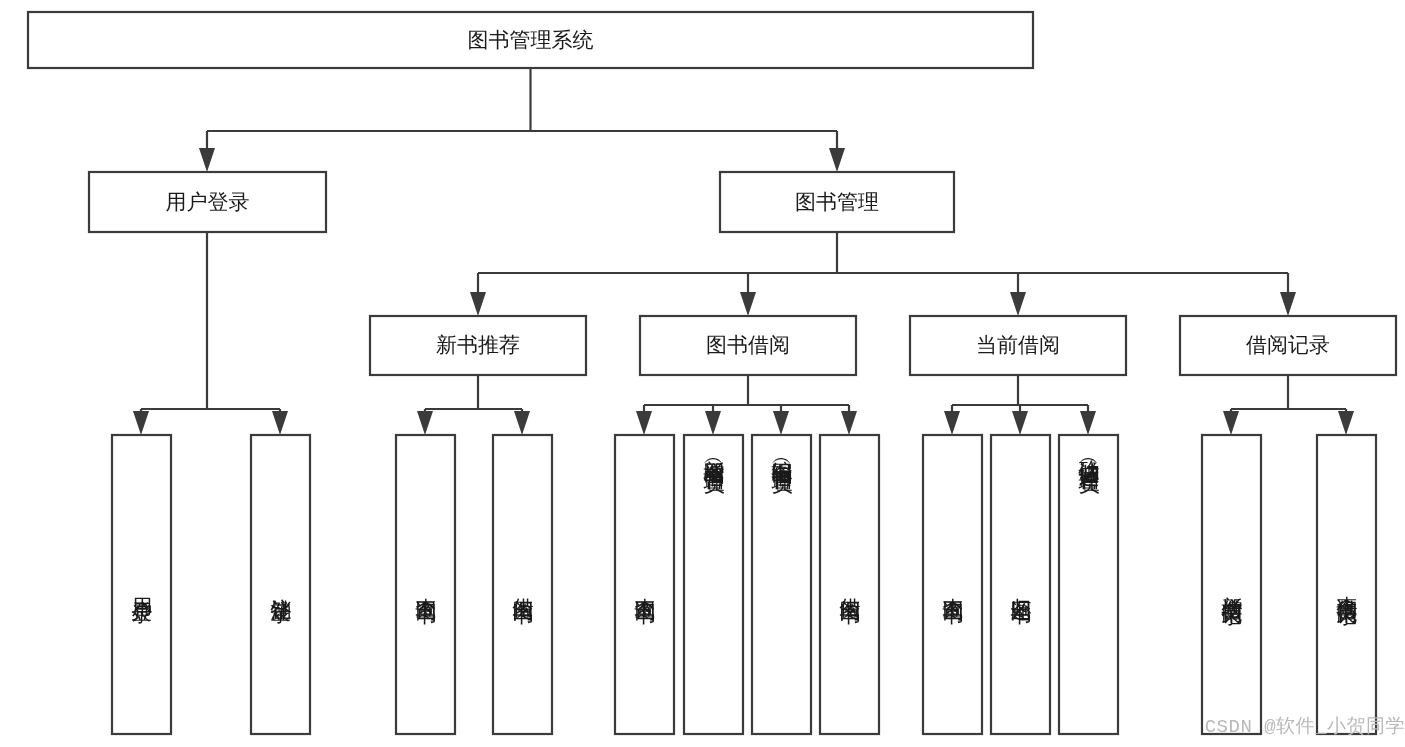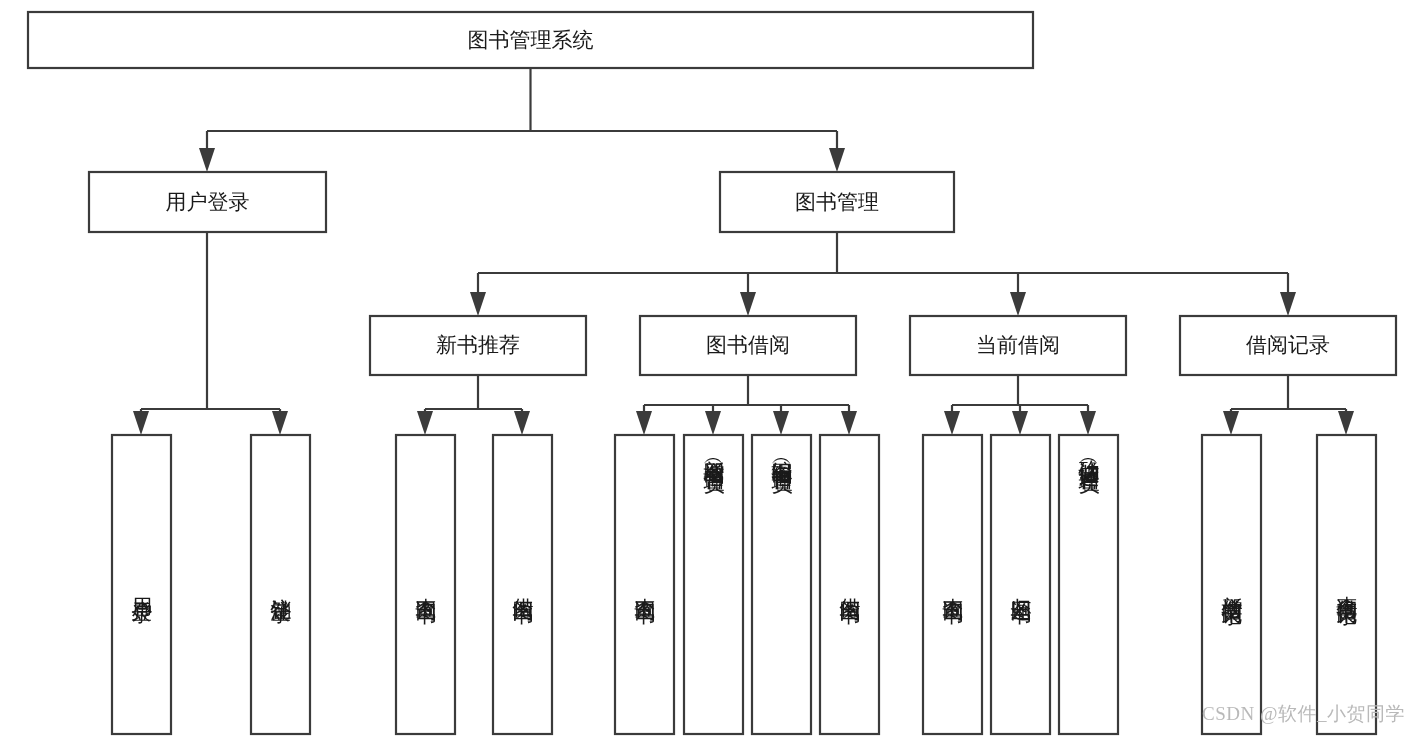--- a/index.html
+++ b/index.html
@@ -67,22 +67,22 @@
     align-items: flex-start;
     justify-content: center;
     pointer-events: none;
   }
   .vlabel-wrap.center {
     align-items: center;
   }
   #watermark {
     position: absolute;
     right: 8px;
-    bottom: 20px;
-    font-family: Liberation Serif, serif;
+    bottom: 8px;
+    font-family: Liberation Mono, monospace;
     font-size: 19px;
     color: #b9b9b9;
     letter-spacing: 0.5px;
     user-select: none;
     white-space: nowrap;
   }
 </style>
 </head>
 <body>
 

